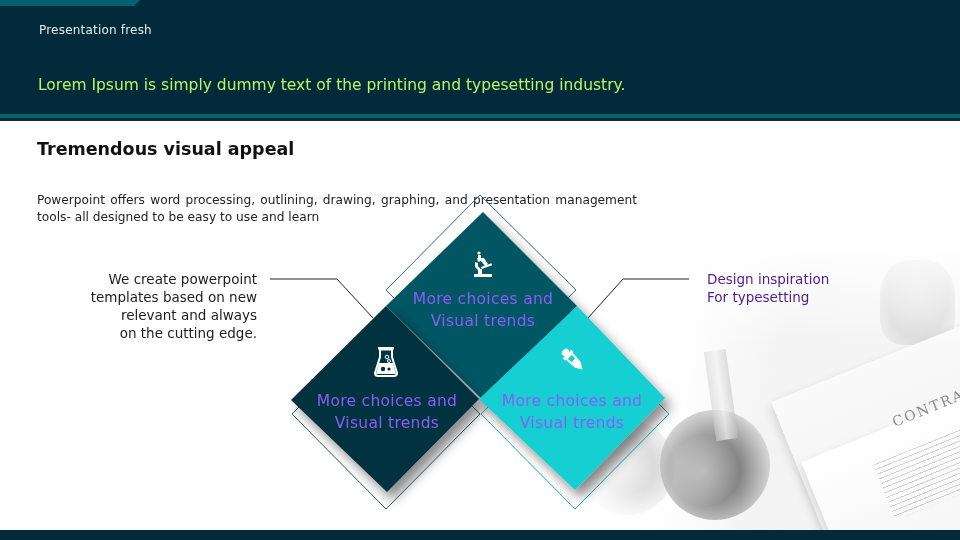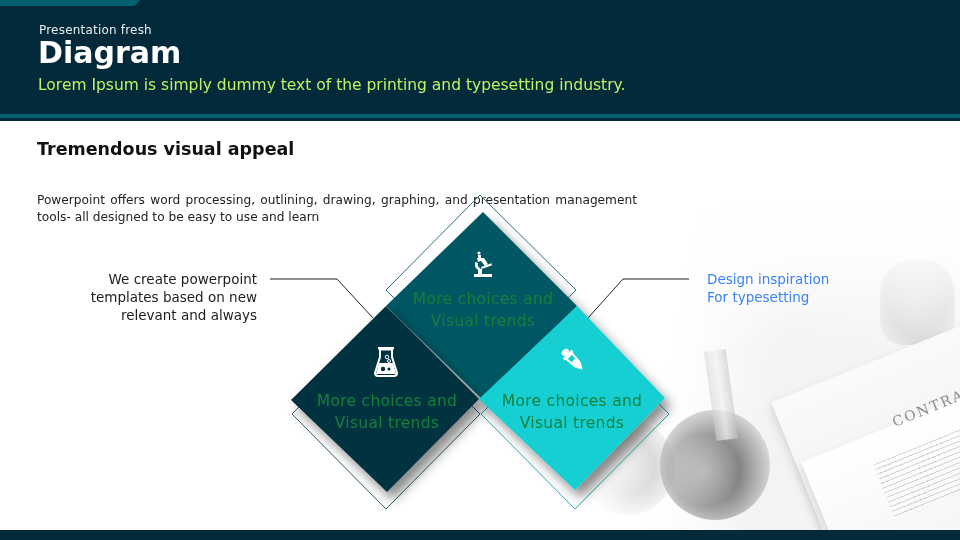--- a/index.html
+++ b/index.html
@@ -104,43 +104,42 @@
       font-size: 12.2px; line-height: 17px; color: #222222;
       text-align: justify; text-align-last: left; margin-top: 26px;
     }
 
     .left-note {
       position: absolute; left: 60px; top: 270px; width: 197px;
       font-size: 13.5px; line-height: 18px; color: #1d1d1d; text-align: right;
     }
     .right-note {
       position: absolute; left: 707px; top: 270px;
-      font-size: 13.5px; line-height: 18px; color: #3b82f6;
+      font-size: 13.5px; line-height: 18px; color: #4c1d95;
     }
 
     svg.diagram { position: absolute; left: 0; top: 0; width: 960px; height: 540px; overflow: visible; }
 
     .diamond-label {
       position: absolute; width: 170px; text-align: center;
-      font-size: 15.5px; line-height: 22px; color: #15803d;
+      font-size: 15.5px; line-height: 22px; color: #8b5cf6;
       letter-spacing: 0.3px;
     }
 
     .footer {
       position: absolute; left: 0; top: 530px; width: 960px; height: 10px;
       background: #022a3a;
     }
   </style>
 </head>
 <body>
 
 <div class="header">
   <div class="header-tab"></div>
   <div class="pres-title">Presentation  fresh</div>
-  <div class="slide-title">Diagram</div>
   <div class="slide-subtitle">Lorem Ipsum is simply dummy text of the printing and typesetting industry.</div>
 </div>
 <div class="header-line"></div>
 <div class="header-band"></div>
 
 <div class="photo">
   <div class="photo-layer">
     <div class="cup"></div>
     <div class="paper1"></div>
     <div class="paper2"></div>
@@ -212,19 +211,20 @@
 </div>
 <div class="diamond-label" style="left:487px; top:390px;">
   <div>More choices  and</div>
   <div>Visual  trends</div>
 </div>
 
 <div class="left-note">
   <div>We create powerpoint</div>
   <div>templates based on new</div>
   <div>relevant and always</div>
+  <div>on the cutting edge.</div>
 </div>
 <div class="right-note">
   <div>Design inspiration</div>
   <div>For typesetting</div>
 </div>
 
 <div class="footer"></div>
 
 </body></html>

